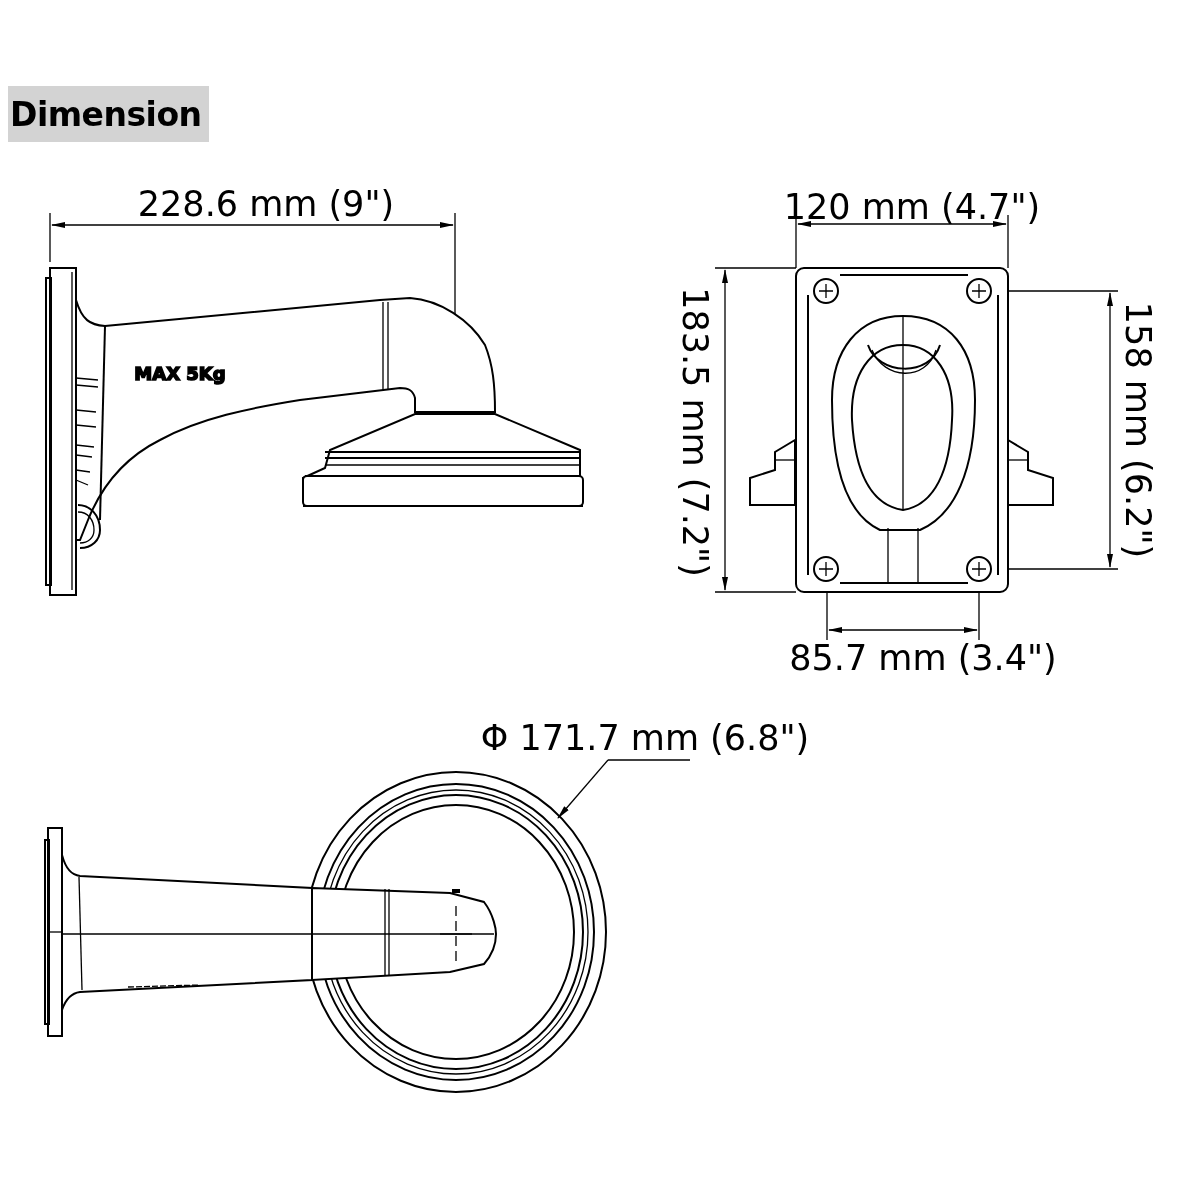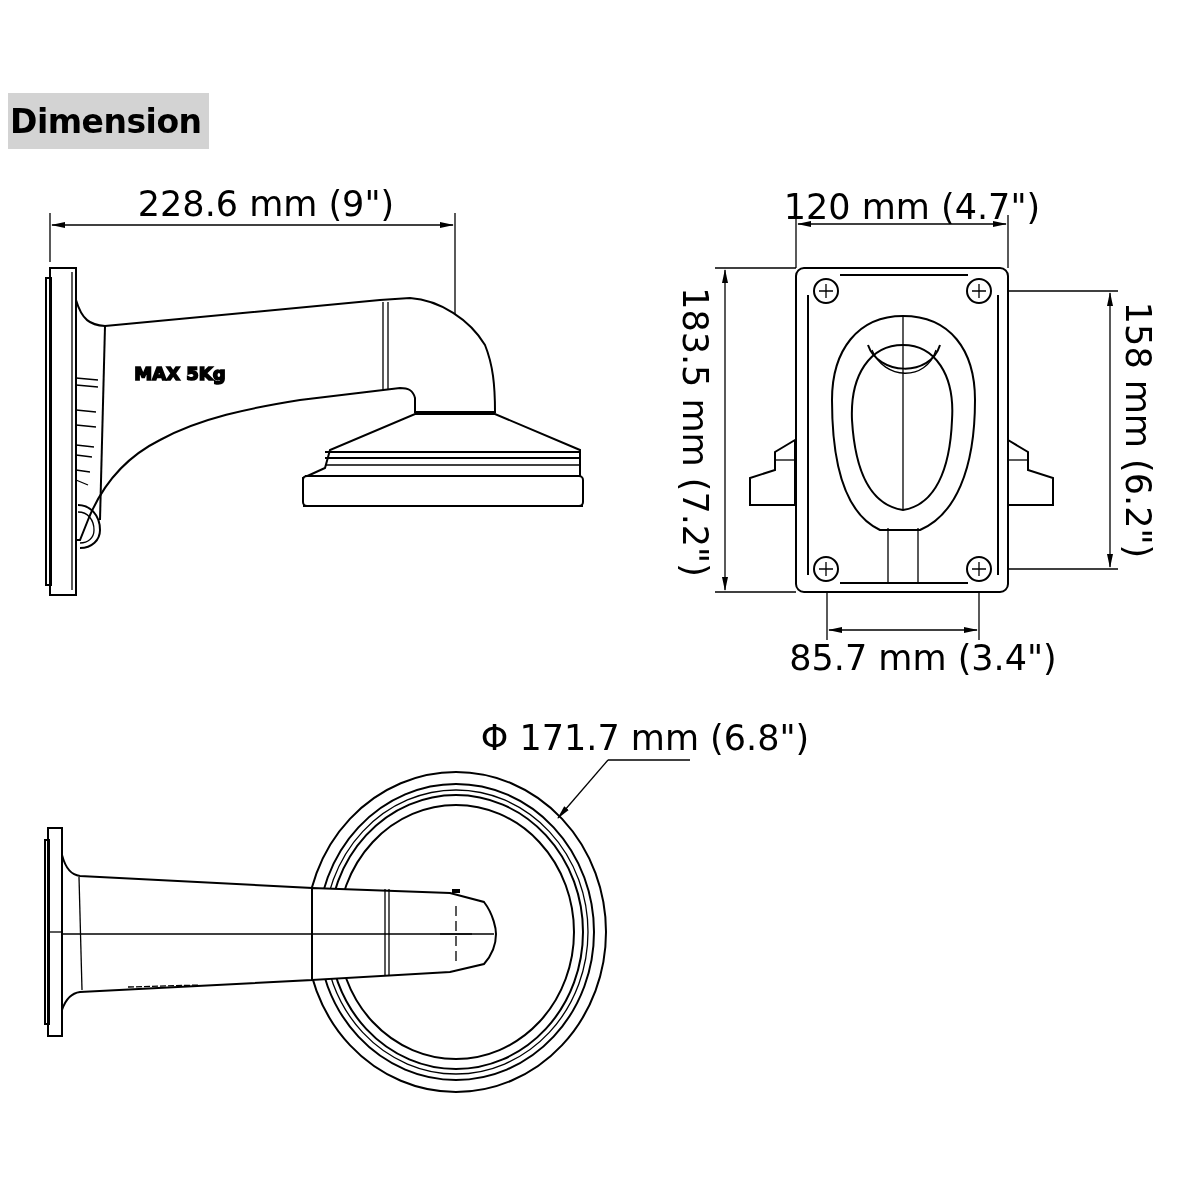--- a/index.html
+++ b/index.html
@@ -1,18 +1,18 @@
 <!DOCTYPE html>
 <html><head>
 <meta charset="utf-8">
 <style>
   html, body { margin: 0; padding: 0; background: #ffffff; }
   body { width: 1200px; height: 1200px; position: relative; overflow: hidden; font-family: "DejaVu Sans", sans-serif; }
   .title-box {
-    position: absolute; left: 8px; top: 93px; width: 201px; height: 56px;
+    position: absolute; left: 8px; top: 86px; width: 201px; height: 56px;
     background: #d3d3d3; box-sizing: border-box; padding-left: 2px;
     display: flex; align-items: center;
   }
   .title-text { font-family: "DejaVu Sans", sans-serif; font-weight: bold; font-size: 33px; color: #000; letter-spacing: -0.5px; }
   svg.drawing { position: absolute; left: 0; top: 0; width: 1200px; height: 1200px; }
   svg text { font-family: "DejaVu Sans", sans-serif; fill: #000; }
   .ln { stroke: #000; stroke-width: 2; fill: none; }
   .lnw { stroke: #000; stroke-width: 2; fill: #fff; }
   .thin { stroke: #000; stroke-width: 1.3; fill: none; }
   .dim { stroke: #000; stroke-width: 1.3; fill: none; }

